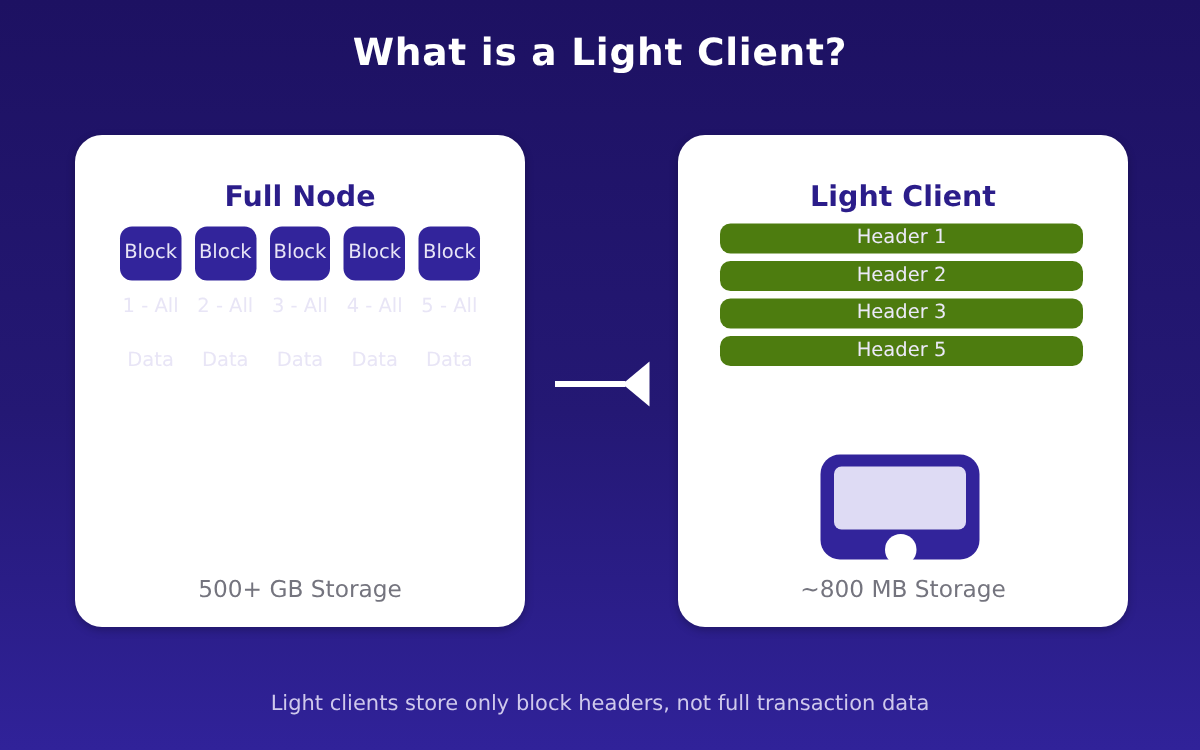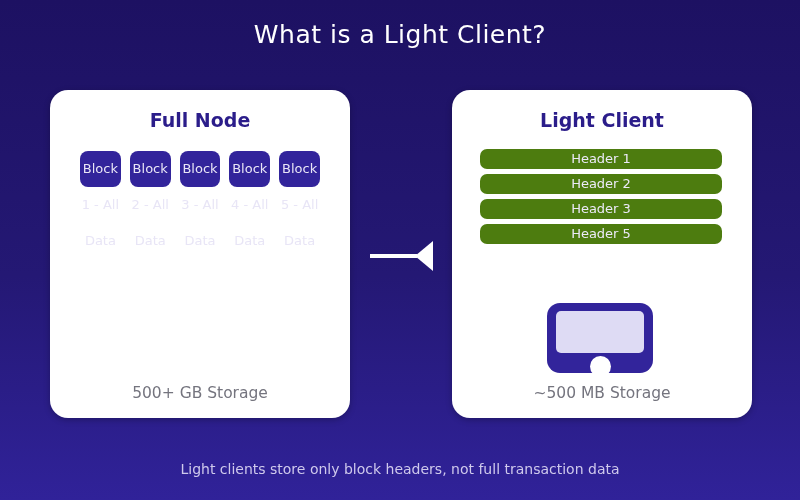--- a/index.html
+++ b/index.html
@@ -14,40 +14,40 @@
   }
 
   .page-title {
     position: absolute;
     top: 20px;
     left: 0;
     width: 100%;
     margin: 0;
     text-align: center;
     font-size: 25px;
-    font-weight: normal;
+    font-weight: bold;
     letter-spacing: 0.5px;
     color: #ffffff;
   }
 
   .card {
     position: absolute;
     top: 90px;
     width: 300px;
     height: 328px;
     background: #ffffff;
     border-radius: 18px;
     box-shadow: 0 2px 6px rgba(0,0,0,0.25);
   }
   .card-left  { left: 50px; }
   .card-right { left: 452px; }
 
   .card-title {
     position: absolute;
-    top: 19px;
+    top: 30px;
     left: 0;
     width: 100%;
     text-align: center;
     font-size: 19px;
     font-weight: bold;
     color: #2b1d8a;
   }
 
   .blocks {
     position: absolute;
@@ -169,18 +169,18 @@
     <div class="headers">
       <div class="header-bar">Header 1</div>
       <div class="header-bar">Header 2</div>
       <div class="header-bar">Header 3</div>
       <div class="header-bar">Header 5</div>
     </div>
     <div class="phone">
       <div class="phone-screen"></div>
       <div class="phone-button"></div>
     </div>
-    <div class="storage-label">~500 MB Storage</div>
+    <div class="storage-label">~800 MB Storage</div>
   </div>
 
   <div class="footer-caption">Light clients store only block headers, not full transaction data</div>
 
 </div>
 
 </body></html>

